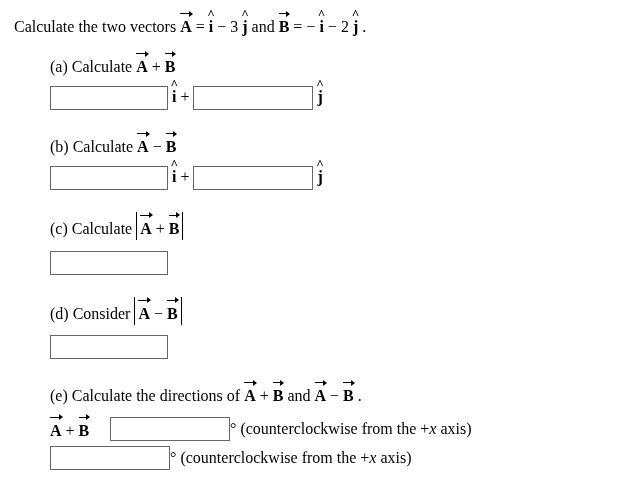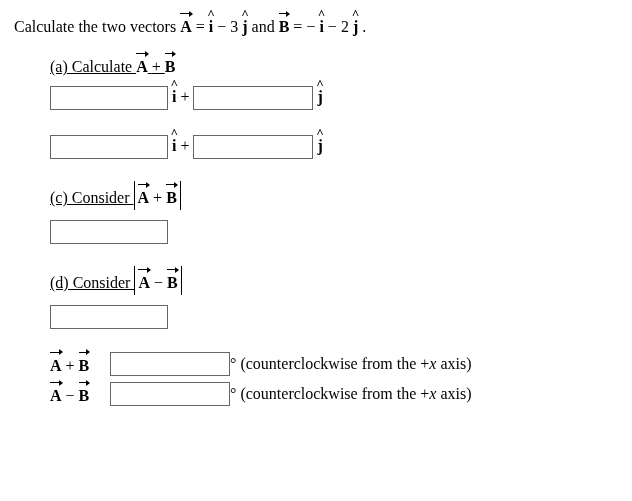--- a/index.html
+++ b/index.html
@@ -17,21 +17,20 @@
     }
     .part {
       margin-left: 36px;
       margin-bottom: 22px;
     }
     .part-last {
       margin-bottom: 8px;
     }
     .part-label {
       margin-bottom: 4px;
-      text-decoration: underline;
     }
     input.ans {
       width: 110px;
       height: 20px;
       border: 1px solid #666;
       font-size: 14px;
       padding: 1px 3px;
       vertical-align: middle;
     }
     input.ans2 {
@@ -125,32 +124,38 @@
   <div>
     <input class="ans" type="text" style="">
     <span class="hat">i</span>
     <span> + </span>
     <input class="ans ans2" type="text" style="">
     <span class="hat">j</span>
   </div>
 </div>
 
 <div class="part">
+  <div class="part-label">
+    <span>(b) Calculate </span>
+    <span class="vec">A</span>
+    <span> − </span>
+    <span class="vec">B</span>
+  </div>
   <div>
     <input class="ans" type="text" style="">
     <span class="hat">i</span>
     <span> + </span>
     <input class="ans ans2" type="text" style="">
     <span class="hat">j</span>
   </div>
 </div>
 
 <div class="part">
   <div class="part-label">
-    <span>(c) Consider </span>
+    <span>(c) Calculate </span>
     <span class="mag">
       <span class="vec">A</span>
       <span> + </span>
       <span class="vec">B</span>
     </span>
   </div>
   <div style="margin-top:10px">
     <input class="ans" type="text" style="">
   </div>
 </div>
@@ -163,39 +168,45 @@
       <span> − </span>
       <span class="vec">B</span>
     </span>
   </div>
   <div style="margin-top:10px">
     <input class="ans" type="text" style="">
   </div>
 </div>
 
 <div class="part part-last">
+  <div class="part-label" style="margin-bottom:8px">
+    <span>(e) Calculate the directions of </span>
+    <span class="vec">A</span>
+    <span> + </span>
+    <span class="vec">B</span>
+    <span> and </span>
+    <span class="vec">A</span>
+    <span> − </span>
+    <span class="vec">B</span>
+    <span>.</span>
+  </div>
 
   <div class="row">
     <span class="lhs">
       <span class="vec">A</span>
       <span> + </span>
       <span class="vec">B</span>
     </span>
     <input class="ans ans2" type="text" style="">
     <span>
       <span>°</span>
       <span> (counterclockwise from the +</span><span class="xaxis">x</span><span> axis)</span>
     </span>
   </div>
 
   <div class="row">
-    <span class="lhs">
-      <span class="vec">A</span>
-      <span> − </span>
-      <span class="vec">B</span>
-    </span>
     <input class="ans ans2" type="text" style="">
     <span>
       <span>°</span>
       <span> (counterclockwise from the +</span><span class="xaxis">x</span><span> axis)</span>
     </span>
   </div>
 </div>
 
 </body></html>

